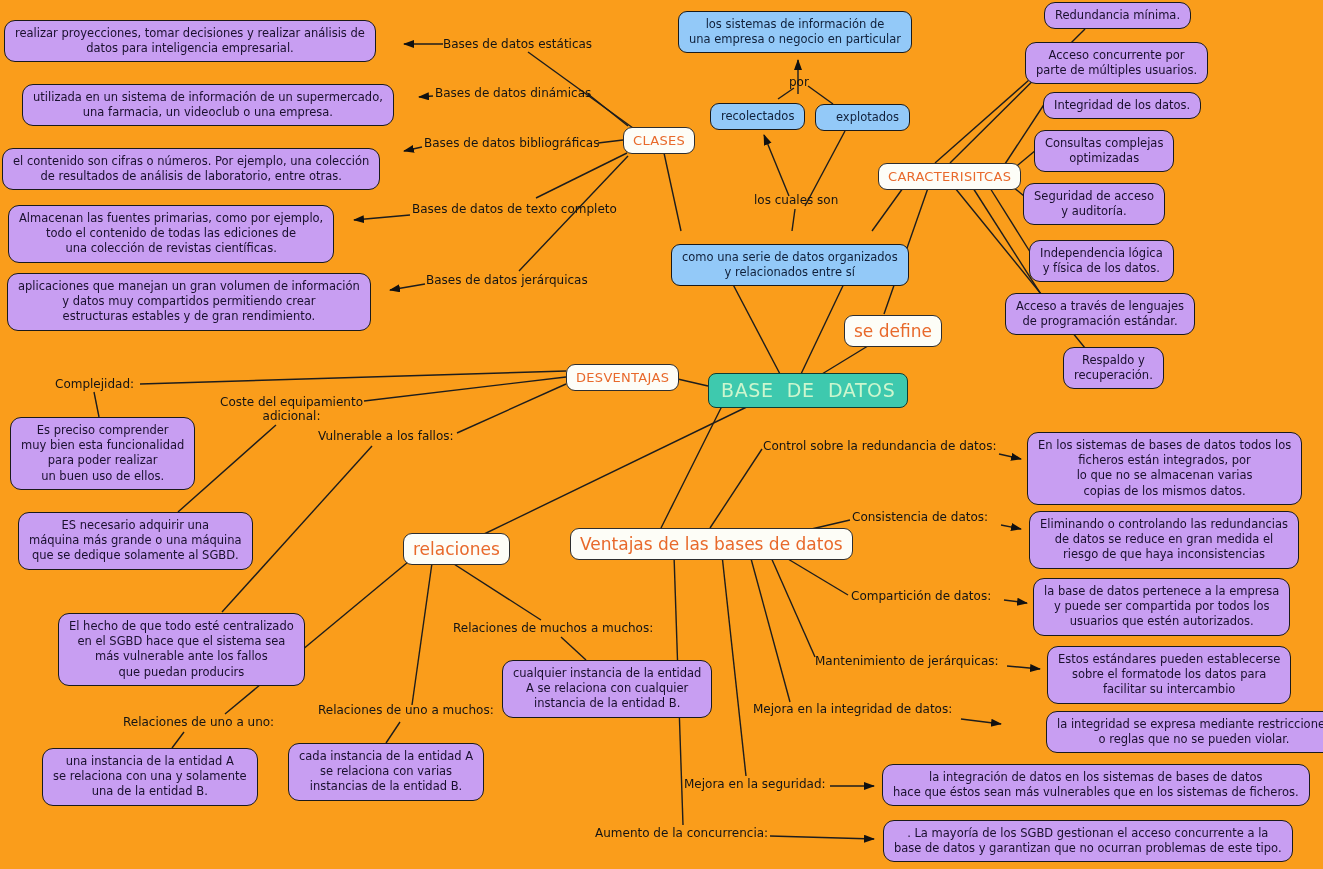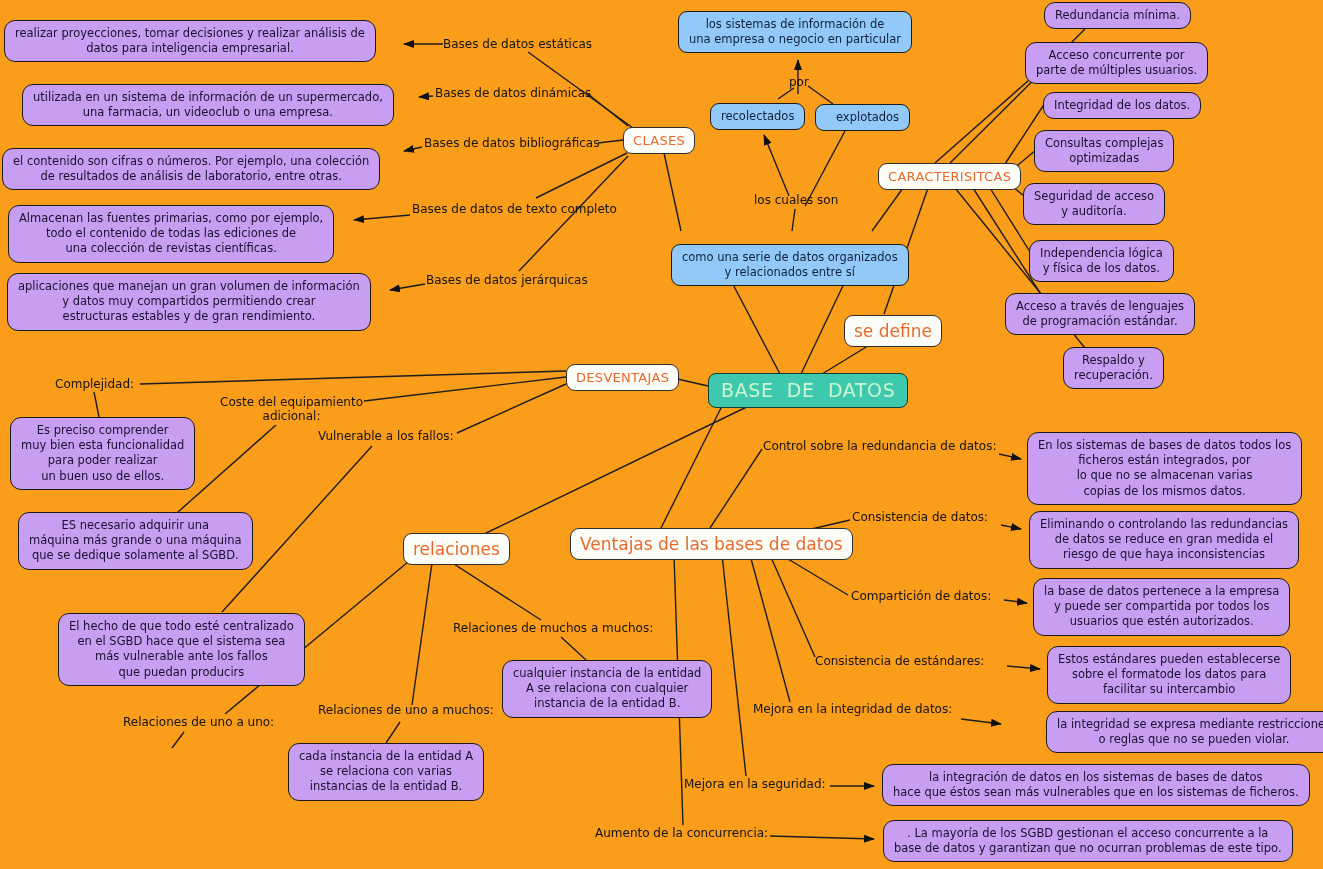--- a/index.html
+++ b/index.html
@@ -175,31 +175,34 @@
 máquina más grande o una máquina
 que se dedique solamente al SGBD.</div>
   <div class="node purple" style="left:58px;top:613px;">El hecho de que todo esté centralizado
 en el SGBD hace que el sistema sea
 más vulnerable ante los fallos
 que puedan producirs</div>
 
   <div class="lbl" style="left:123px;top:716px;">Relaciones de uno a uno:</div>
   <div class="lbl" style="left:318px;top:704px;">Relaciones de uno a muchos:</div>
   <div class="lbl" style="left:453px;top:622px;">Relaciones de muchos a muchos:</div>
+  <div class="node purple" style="left:42px;top:748px;">una instancia de la entidad A
+se relaciona con una y solamente
+una de la entidad B.</div>
   <div class="node purple" style="left:288px;top:743px;">cada instancia de la entidad A
 se relaciona con varias
 instancias de la entidad B.</div>
   <div class="node purple" style="left:502px;top:660px;">cualquier instancia de la entidad
 A se relaciona con cualquier
 instancia de la entidad B.</div>
 
   <div class="lbl" style="left:763px;top:440px;">Control sobre la redundancia de datos:</div>
   <div class="lbl" style="left:852px;top:511px;">Consistencia de datos:</div>
   <div class="lbl" style="left:851px;top:590px;">Compartición de datos:</div>
-  <div class="lbl" style="left:815px;top:655px;">Consistencia de estándares:</div>
+  <div class="lbl" style="left:815px;top:655px;">Mantenimiento de jerárquicas:</div>
   <div class="lbl" style="left:753px;top:703px;">Mejora en la integridad de datos:</div>
   <div class="lbl" style="left:684px;top:778px;">Mejora en la seguridad:</div>
   <div class="lbl" style="left:595px;top:827px;">Aumento de la concurrencia:</div>
 
   <div class="node purple" style="left:1027px;top:432px;">En los sistemas de bases de datos todos los
 ficheros están integrados, por
 lo que no se almacenan varias
 copias de los mismos datos.</div>
   <div class="node purple" style="left:1029px;top:511px;">Eliminando o controlando las redundancias
 de datos se reduce en gran medida el

